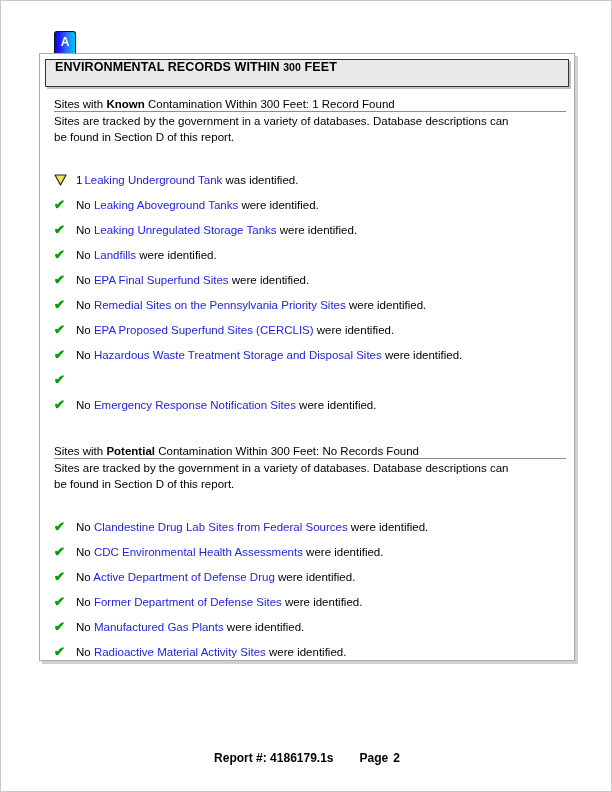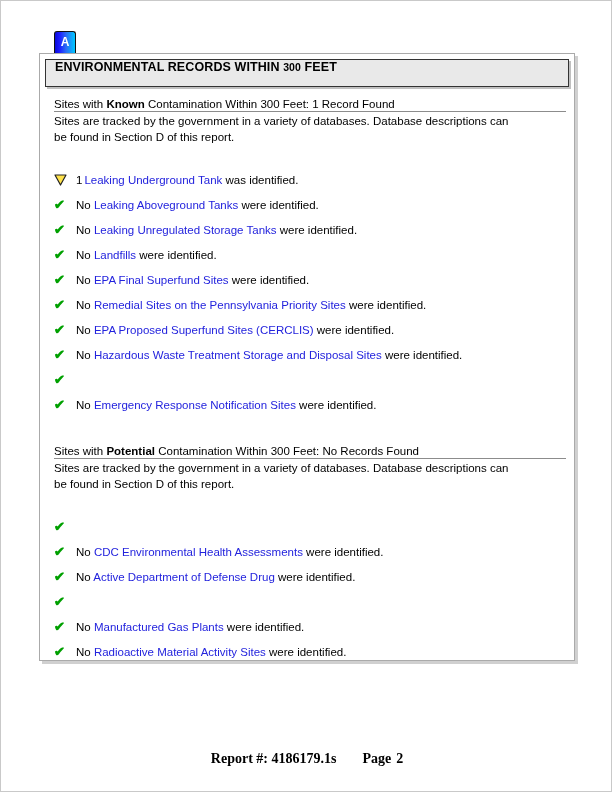--- a/index.html
+++ b/index.html
@@ -148,24 +148,23 @@
     transform: scaleX(1.05);
   }
 
   
   .footer {
     position: absolute;
     left: 0;
     top: 750px;
     width: 612px;
     text-align: center;
-    font-size: 14px;
+    font-size: 12px;
     font-weight: bold;
     color: #000000;
-    font-family: Liberation Serif, serif;
   }
   .footer .report-no { margin-right: 26px; }
   .footer .page-no .pnum { margin-left: 5px; }
 </style>
 </head>
 <body>
 
 <div class="page">
 
   <div class="section-tab">
@@ -269,40 +268,42 @@
           <span>Sites with </span><b>Potential</b><span> Contamination Within 300 Feet: No Records Found</span>
         </div>
         <div class="section-note">Sites are tracked by the government in a variety of databases.  Database descriptions can be found in Section D of this report.</div>
 
         <div class="record-list">
 
           <div class="record-row">
             <span class="record-icon">
                 <span class="check-icon">✔</span>
               </span>
+            <span class="record-text"><span class="lead">No </span><span class="dbname">Clandestine Drug Lab Sites from Federal Sources</span><span class="tail"> were identified.</span></span>
           </div>
 
           <div class="record-row">
             <span class="record-icon">
                 <span class="check-icon">✔</span>
               </span>
             <span class="record-text"><span class="lead">No </span><span class="dbname">CDC Environmental Health Assessments</span><span class="tail"> were identified.</span></span>
           </div>
 
           <div class="record-row">
             <span class="record-icon">
                 <span class="check-icon">✔</span>
               </span>
             <span class="record-text"><span class="lead">No </span><span class="dbname">Active Department of Defense Drug</span><span class="tail"> were identified.</span></span>
           </div>
 
           <div class="record-row">
             <span class="record-icon">
                 <span class="check-icon">✔</span>
               </span>
+            <span class="record-text"><span class="lead">No </span><span class="dbname">Former Department of Defense Sites</span><span class="tail"> were identified.</span></span>
           </div>
 
           <div class="record-row">
             <span class="record-icon">
                 <span class="check-icon">✔</span>
               </span>
             <span class="record-text"><span class="lead">No </span><span class="dbname">Manufactured Gas Plants</span><span class="tail"> were identified.</span></span>
           </div>
 
           <div class="record-row">

